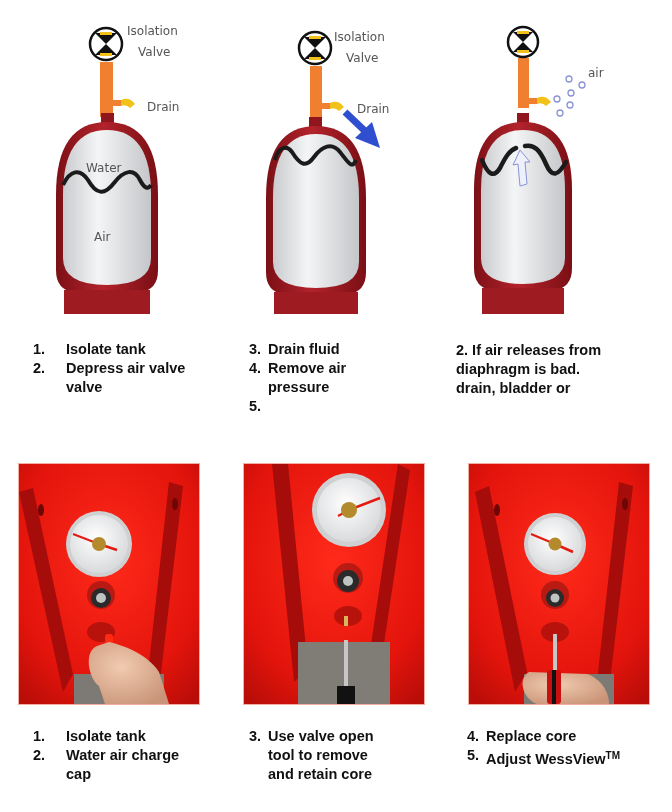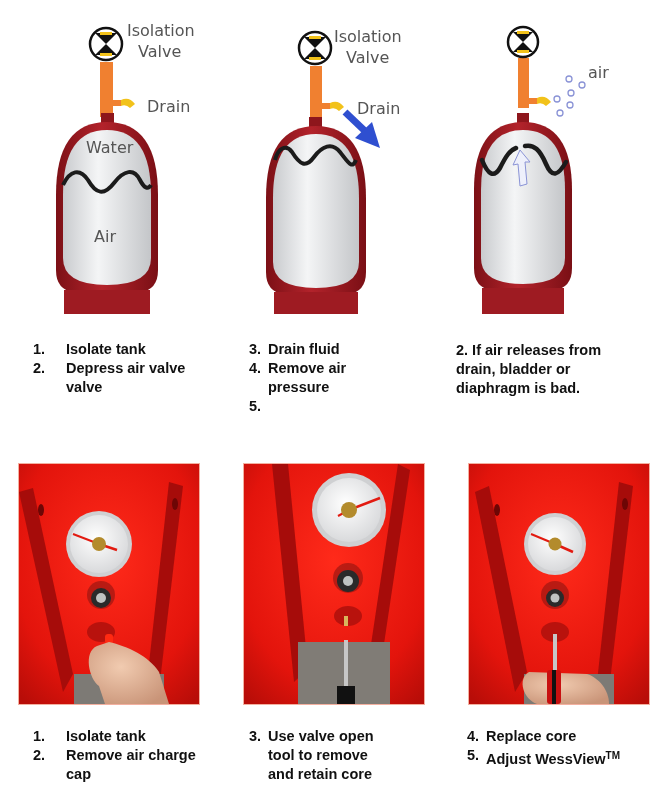--- a/index.html
+++ b/index.html
@@ -1,18 +1,18 @@
 <!DOCTYPE html>
 <html><head>
 <meta charset="utf-8">
 <style>
   html, body { margin: 0; padding: 0; background: #ffffff; }
   body { width: 672px; height: 812px; position: relative; overflow: hidden; font-family: "Liberation Sans", sans-serif; }
   .diagram { position: absolute; top: 0; width: 224px; height: 320px; }
-  .label { position: absolute; font-family: "DejaVu Sans", sans-serif; font-size: 16px; color: #555; line-height: 18px; }
+  .label { position: absolute; font-family: "DejaVu Sans", sans-serif; font-size: 12px; color: #555; line-height: 18px; }
   .steps { position: absolute; font-family: "Liberation Sans", sans-serif; font-weight: bold; font-size: 14.5px; color: #111; line-height: 19px; }
   .steps .row { display: flex; }
   .steps .num { flex: 0 0 auto; }
   .steps.wide .num { width: 33px; }
   .steps.tight .num { width: 19px; }
   .photo { position: absolute; overflow: hidden; border: 1px solid #f3b0a0; }
   sup { font-size: 10px; vertical-align: 5px; }
 </style>
 </head>
 <body>
@@ -66,21 +66,21 @@
     <path d="M56 195 Q56 122 107 122 Q158 122 158 195 L158 270 Q158 290 140 292 L74 292 Q56 290 56 270 Z" fill="url(#shellGrad)"></path>
     <rect x="64" y="290" width="86" height="24" fill="#9e1b22"></rect>
 
     <path d="M63 195 Q63 130 107 130 Q151 130 151 195 L151 258 Q151 285 107 285 Q63 285 63 258 Z" fill="url(#innerGrad)"></path>
 
     <path d="M63 185 C70 170 80 168 88 180 C96 194 104 196 114 183 C124 170 134 168 140 180 C144 188 148 190 151 185" stroke="#1b1b1b" stroke-width="4" fill="none"></path>
   </svg>
   <div class="label" style="left:127px;top:22px;">Isolation</div>
   <div class="label" style="left:138px;top:43px;">Valve</div>
   <div class="label" style="left:147px;top:98px;">Drain</div>
-  <div class="label" style="left:86px;top:139px;">Water</div>
+  <div class="label" style="left:86px;top:159px;">Water</div>
   <div class="label" style="left:94px;top:228px;">Air</div>
 </div>
 
 <div class="diagram" style="left:224px;">
   <svg width="224" height="320">
     <rect x="86" y="66" width="12" height="54" fill="#f08030"></rect>
     <rect x="98" y="103" width="8" height="6" fill="#f08030"></rect>
     <path d="M106 103 q8 -4 14 4 l-5 4 q-4 -4 -9 -2 z" fill="#f2c21a"></path>
     <g>
       <path d="M121 112 L142 132" stroke="#2f4fd0" stroke-width="7"></path>
@@ -155,22 +155,22 @@
       <span class="num">4.</span>
       <span><span>Remove air</span><br><span>pressure</span></span>
     </div>
   <div class="row">
       <span class="num">5.</span>
     </div>
 </div>
 
 <div class="steps" style="left:456px;top:341px;width:210px;">
   <div>2. If air releases from</div>
+  <div>diaphragm is bad.</div>
   <div>drain, bladder or</div>
-  <div>diaphragm is bad.</div>
 </div>
 
 <div class="photo" style="left:18px;top:463px;width:180px;height:240px;">
   <svg width="180" height="240">
     <rect width="180" height="240" fill="url(#redPhoto)"></rect>
     <path d="M0 28 L14 24 L54 210 L44 228 Z" fill="#a60c0a"></path>
     <path d="M150 18 L164 22 L140 226 L128 218 Z" fill="#a60c0a"></path>
     <ellipse cx="22" cy="46" rx="3" ry="6" fill="#6d0605"></ellipse>
     <ellipse cx="156" cy="40" rx="3" ry="6" fill="#6d0605"></ellipse>
     <rect x="55" y="210" width="90" height="30" fill="#7d7a75"></rect>
@@ -239,21 +239,21 @@
   </svg>
 </div>
 
 <div class="steps wide" style="left:33px;top:727px;width:190px;">
   <div class="row">
       <span class="num">1.</span>
       <span>Isolate tank</span>
     </div>
   <div class="row">
       <span class="num">2.</span>
-      <span><span>Remove air charge</span><br><span>cap</span></span>
+      <span><span>Water air charge</span><br><span>cap</span></span>
     </div>
 </div>
 
 <div class="steps tight" style="left:249px;top:727px;width:190px;">
   <div class="row">
       <span class="num">3.</span>
       <span><span>Use valve open</span><br><span>tool to remove</span><br><span>and retain core</span></span>
     </div>
 </div>
 

